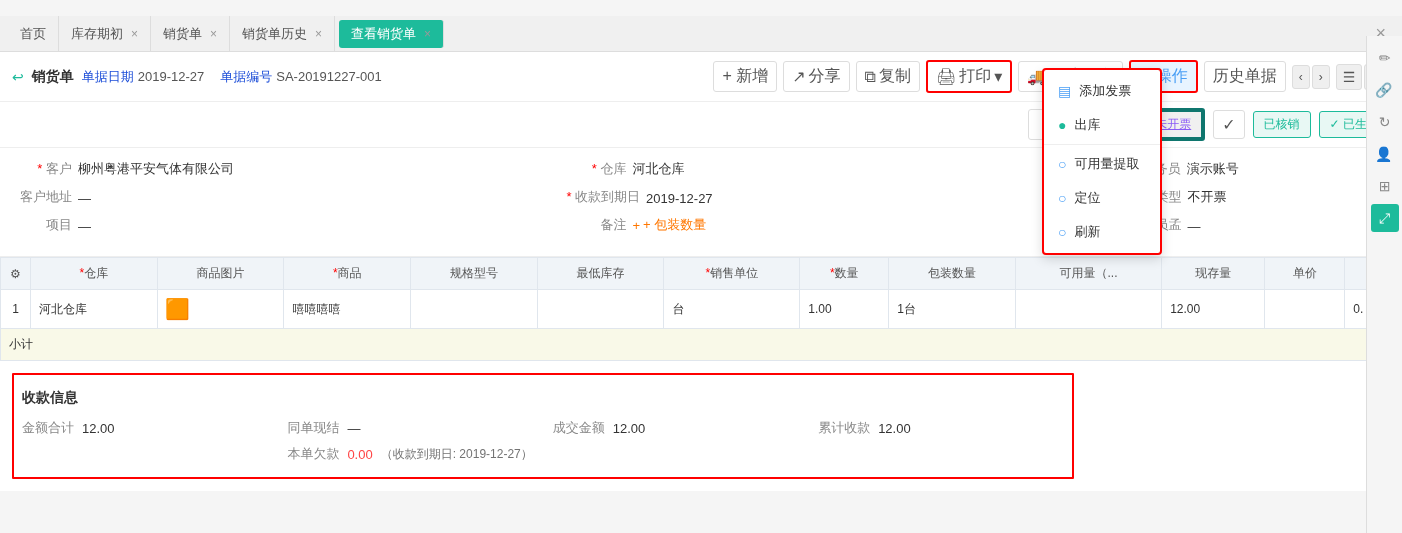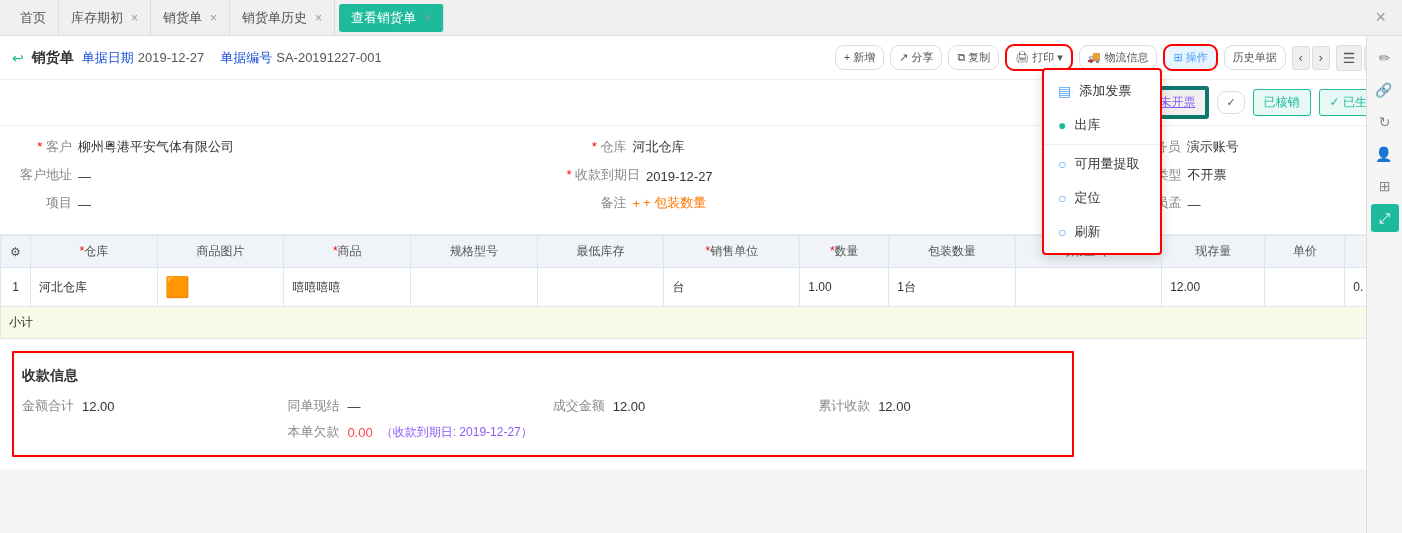--- a/index.html
+++ b/index.html
@@ -1,21 +1,21 @@
 <!DOCTYPE html>
 <html><head>
   <meta charset="utf-8">
   <style>
     * { box-sizing: border-box; margin: 0; padding: 0; }
     body { font-family: 'Microsoft YaHei', Arial, sans-serif; font-size: 13px; background: #f5f5f5; color: #333; overflow: hidden; }
 
     
     .tab-bar {
       display: flex; align-items: center; background: #f0f0f0; border-bottom: 1px solid #ddd;
-      padding: 0 8px; height: 36px; position: relative;
+      padding: 0 8px; height: 36px; position: relative; margin-top: 16px;
     }
     .tab-item {
       display: flex; align-items: center; padding: 0 12px; height: 100%; cursor: pointer;
       font-size: 13px; color: #555; border-right: 1px solid #ddd; gap: 4px;
       white-space: nowrap;
     }
     .tab-item .close-icon { color: #999; font-size: 12px; margin-left: 4px; cursor: pointer; }
     .tab-item.highlight { background: #1dbb9b; color: #fff; border-radius: 3px; margin: 4px 4px; height: 28px; }
     .tab-bar-close { margin-left: auto; font-size: 18px; color: #999; cursor: pointer; padding: 0 8px; }
 
@@ -28,21 +28,21 @@
       background: #fff; gap: 8px; flex-wrap: wrap;
     }
     .doc-icon { color: #1dbb9b; font-size: 14px; }
     .doc-title { font-weight: bold; font-size: 14px; color: #333; }
     .header-meta { display: flex; align-items: center; gap: 16px; flex: 1; }
     .meta-item { display: flex; align-items: center; gap: 4px; color: #555; font-size: 13px; }
     .meta-label { color: #1d4ed8; }
     .header-actions { display: flex; align-items: center; gap: 6px; margin-left: auto; }
     .action-btn {
       display: flex; align-items: center; gap: 3px; padding: 4px 8px; border: 1px solid #ddd;
-      border-radius: 9px; cursor: pointer; font-size: 11px; color: #555; background: #fff;
+      border-radius: 3px; cursor: pointer; font-size: 16px; color: #555; background: #fff;
     }
     .action-btn.active-op { background: #e8f4ff; border-color: #4a9ff5; color: #4a9ff5; border: 2px solid red; }
     .status-badge {
       padding: 4px 10px; border-radius: 3px; font-size: 12px; cursor: pointer;
     }
     .badge-gray { background: #f0f0f0; color: #8b5cf6; border: 4px solid #0f766e; text-decoration: underline; }
     .badge-green { background: #e8f8f4; color: #1dbb9b; border: 1px solid #1dbb9b; }
     .nav-arrows { display: flex; gap: 2px; }
     .nav-arrow { padding: 4px 6px; border: 1px solid #ddd; border-radius: 3px; cursor: pointer; font-size: 12px; color: #555; }
     .view-icons { display: flex; gap: 2px; }
@@ -84,21 +84,21 @@
     .bottom-section { display: flex; padding: 12px; gap: 20px; }
     .payment-info {
       border: 2px solid red; padding: 14px 8px; border-radius: 1px; min-width: 480px;
     }
     .payment-title { font-size: 14px; font-weight: bold; margin-bottom: 12px; }
     .payment-grid { display: grid; grid-template-columns: 1fr 1fr 1fr 1fr; gap: 8px 20px; }
     .payment-item { display: flex; align-items: center; gap: 8px; font-size: 13px; }
     .payment-label { color: #888; white-space: nowrap; }
     .payment-value { color: #333; }
     .payment-value.red { color: #f44; }
-    .payment-value.orange { color: #8b5cf6; }
+    .payment-value.orange { color: #737373; }
 
     
     .right-sidebar {
       position: fixed; right: 0; top: 36px; width: 36px; background: #f5f5f5;
       border-left: 1px solid #ddd; display: flex; flex-direction: column; align-items: center;
       padding-top: 8px; gap: 4px; height: calc(100% - 36px);
     }
     .sidebar-icon-btn {
       width: 28px; height: 28px; display: flex; align-items: center; justify-content: center;
       cursor: pointer; color: #888; font-size: 14px; border-radius: 3px;

